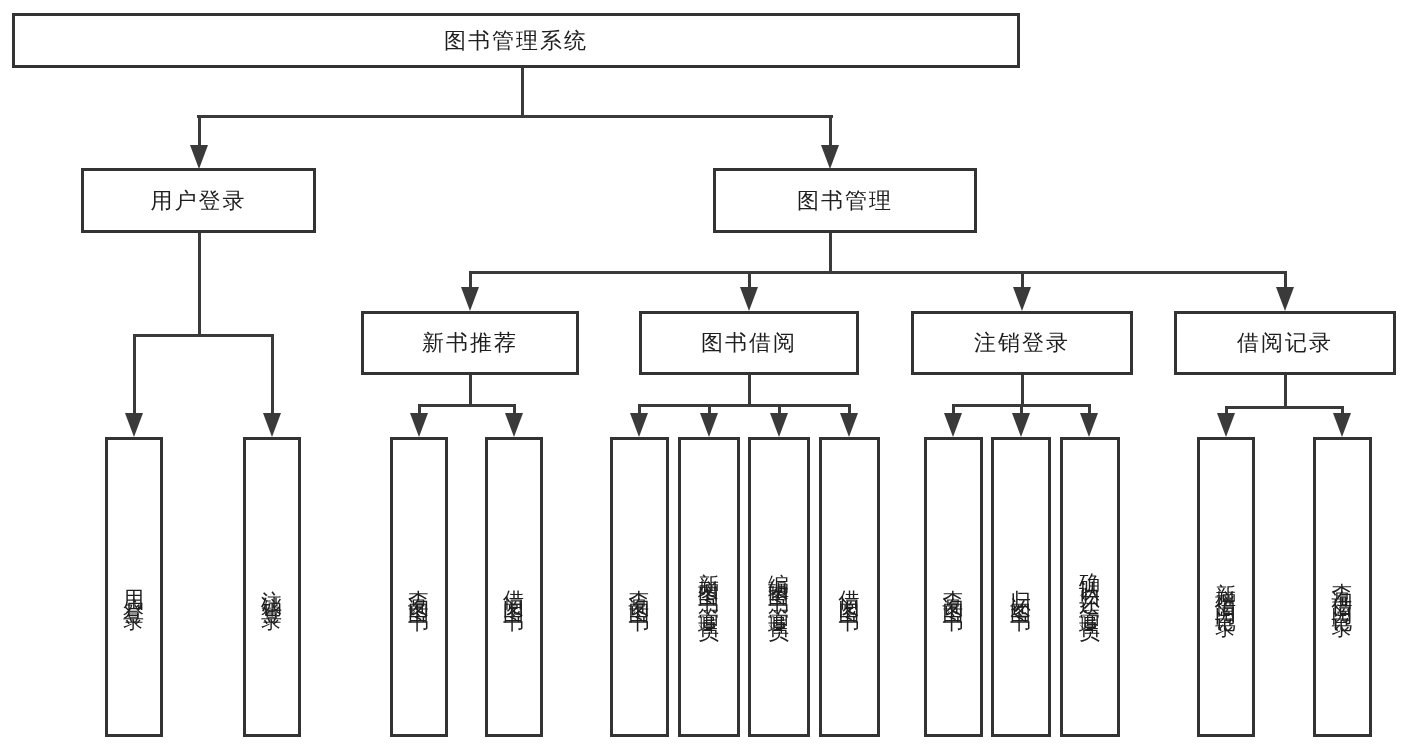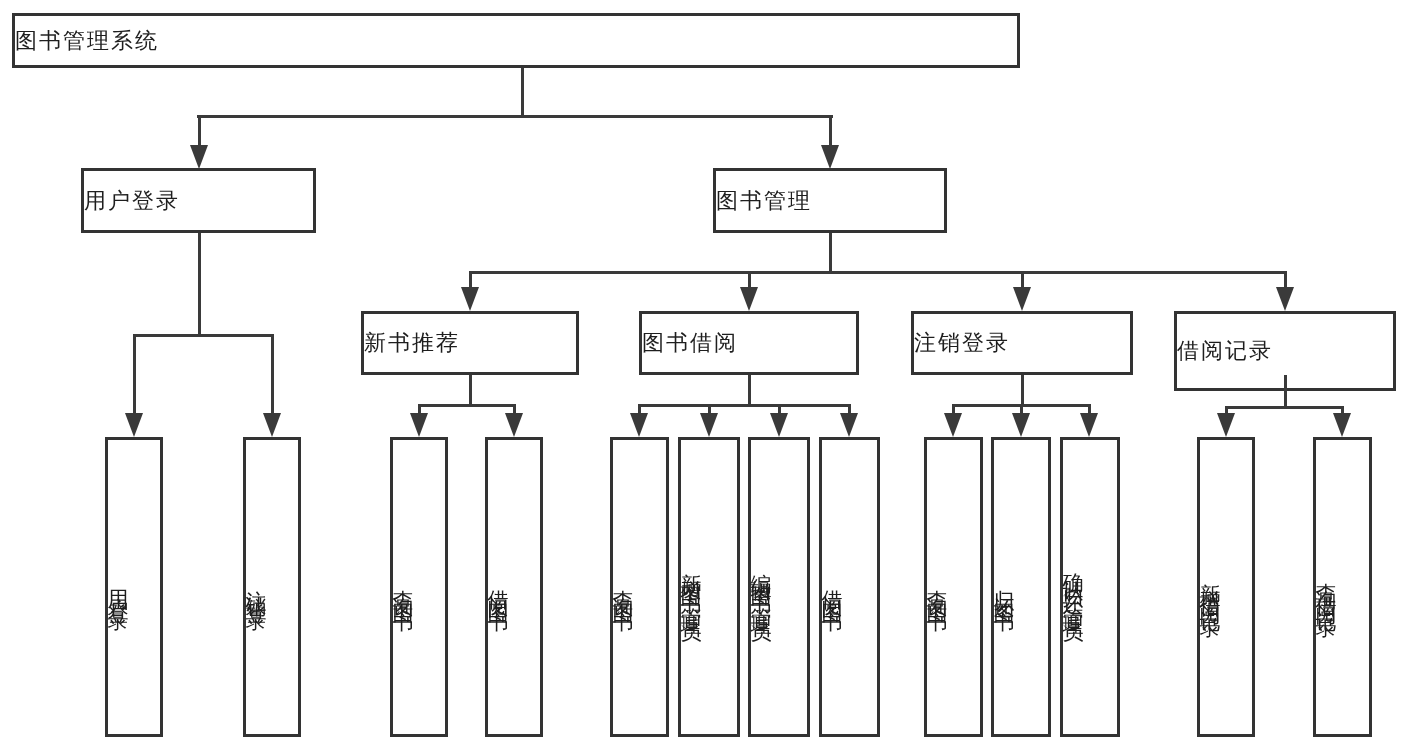--- a/index.html
+++ b/index.html
@@ -15,21 +15,21 @@
     width:1405px;height:747px;
     background:var(--bg);
     font-family:"Liberation Sans","DejaVu Sans",sans-serif;
     overflow:hidden;
   }
   .box{
     position:absolute;
     background:#fff;
     border:3px solid var(--border);
     box-sizing:border-box;
-    display:flex;align-items:center;justify-content:flex-start;
+    display:flex;align-items:center;justify-content:center;
     color:var(--text);
   }
   .hbox{font-size:22px;letter-spacing:2px;white-space:nowrap;}
   .vbox{padding:6px 0;}
   .vtext{
     writing-mode:vertical-rl;
     text-orientation:mixed;
     font-size:21px;
     letter-spacing:7px;
     line-height:1;
@@ -65,21 +65,21 @@
   <div class="vline" style="left:521px;top:68px;height:50px;"></div>
   <div class="hline" style="left:197px;top:115px;width:636px;"></div>
   <div class="vline" style="left:198px;top:115px;height:32px;"></div>
   <div class="arrow" style="left:190px;top:145px;"></div>
   <div class="vline" style="left:829px;top:115px;height:32px;"></div>
   <div class="arrow" style="left:821px;top:145px;"></div>
 
   <div class="box hbox" style="left:81px;top:168px;width:235px;height:65px;">
     <span>用户登录</span>
   </div>
-  <div class="box hbox" style="left:713px;top:168px;width:234px;height:65px;">
+  <div class="box hbox" style="left:713px;top:168px;width:264px;height:65px;">
     <span>图书管理</span>
   </div>
 
   <div class="vline" style="left:198px;top:233px;height:102px;"></div>
   <div class="hline" style="left:133px;top:334px;width:141px;"></div>
   <div class="vline" style="left:133px;top:334px;height:80px;"></div>
   <div class="arrow" style="left:125px;top:413px;"></div>
   <div class="vline" style="left:271px;top:334px;height:80px;"></div>
   <div class="arrow" style="left:263px;top:413px;"></div>
 
@@ -96,21 +96,21 @@
 
   <div class="box hbox" style="left:361px;top:311px;width:218px;height:64px;">
     <span>新书推荐</span>
   </div>
   <div class="box hbox" style="left:639px;top:311px;width:220px;height:64px;">
     <span>图书借阅</span>
   </div>
   <div class="box hbox" style="left:911px;top:311px;width:222px;height:64px;">
     <span>注销登录</span>
   </div>
-  <div class="box hbox" style="left:1174px;top:311px;width:222px;height:80px;">
+  <div class="box hbox" style="left:1174px;top:311px;width:222px;height:64px;">
     <span>借阅记录</span>
   </div>
 
   <div class="vline" style="left:469px;top:375px;height:31px;"></div>
   <div class="hline" style="left:418px;top:404px;width:98px;"></div>
   <div class="vline" style="left:418px;top:404px;height:11px;"></div>
   <div class="arrow" style="left:410px;top:413px;"></div>
   <div class="vline" style="left:513px;top:404px;height:11px;"></div>
   <div class="arrow" style="left:505px;top:413px;"></div>
 

